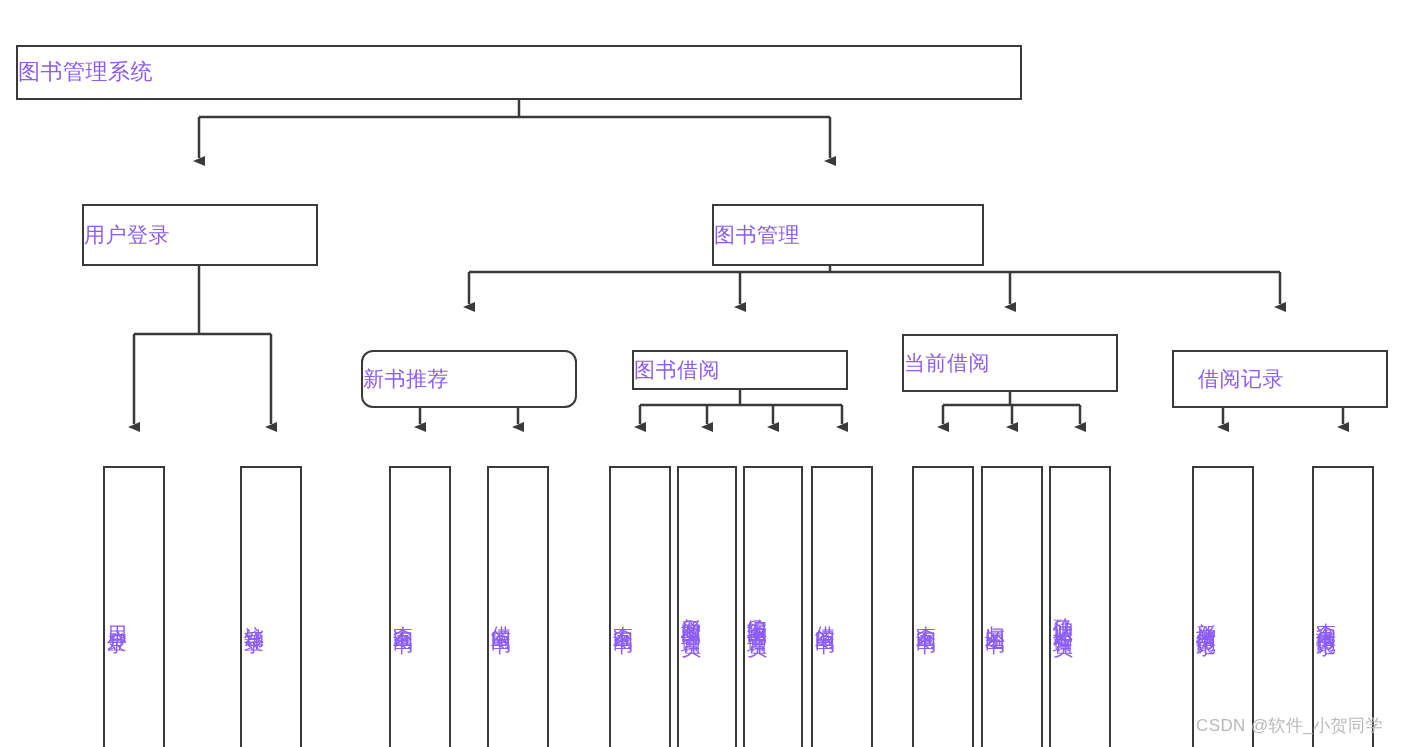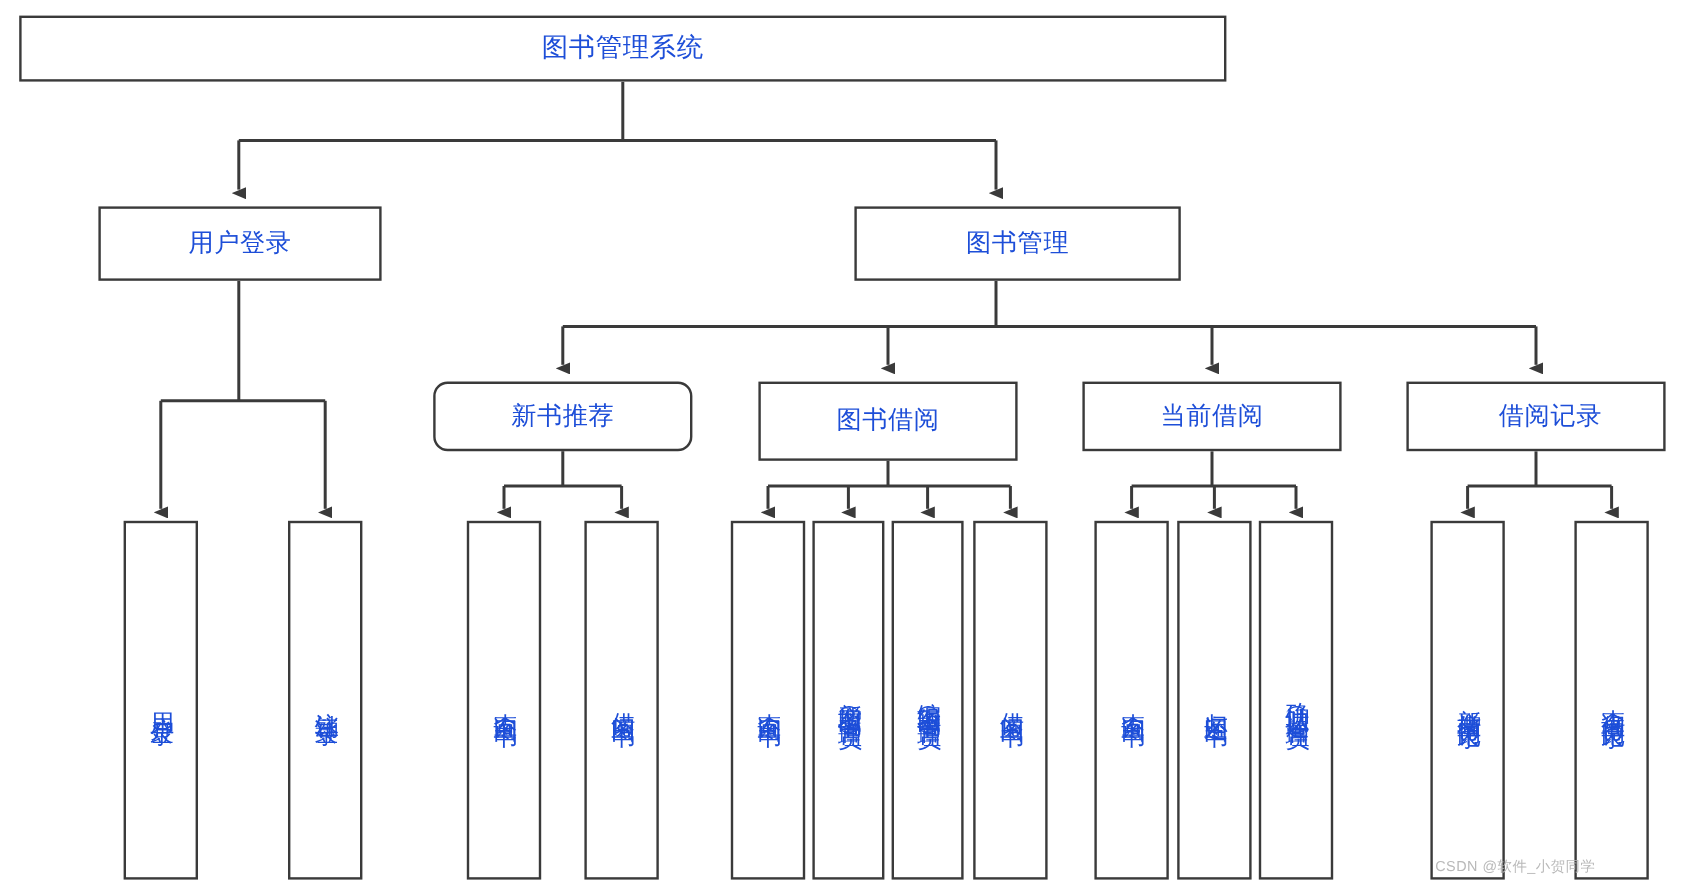--- a/index.html
+++ b/index.html
@@ -25,23 +25,23 @@
     height: 747px;
     pointer-events: none;
   }
   .node {
     position: absolute;
     box-sizing: border-box;
     border: 2.5px solid #3a3a3a;
     background: #ffffff;
     display: flex;
     align-items: center;
-    justify-content: center;
-    color: #1d4ed8;
+    color: #8b5cf6;
     text-align: center;
+    margin-top: 32px;
   }
   .node.h {
     font-size: 21px;
     line-height: 1.2;
     letter-spacing: 0.5px;
   }
   .node.v {
     font-size: 20px;
     letter-spacing: 1px;
   }
@@ -51,21 +51,21 @@
     white-space: nowrap;
     line-height: 1.18;
     letter-spacing: 3px;
   }
   .node.root {
     font-size: 22px;
   }
   .watermark {
     position: absolute;
     color: #b9b9b9;
-    font-size: 12px;
+    font-size: 17px;
     white-space: nowrap;
     letter-spacing: 0.4px;
     font-family: "Liberation Sans", "DejaVu Sans", sans-serif;
   }
 </style>
 </head>
 <body>
 
 <div id="canvas">
 
@@ -126,24 +126,24 @@
   <div class="node h" style="left:82px; top:172px; width:236px; height:62px;">
     <span>用户登录</span>
   </div>
   <div class="node h" style="left:712px; top:172px; width:272px; height:62px;">
     <span>图书管理</span>
   </div>
 
   <div class="node h" style="left:361px; top:318px; width:216px; height:58px;border-radius:12px;">
     <span>新书推荐</span>
   </div>
-  <div class="node h" style="left:632px; top:318px; width:216px; height:66px;">
+  <div class="node h" style="left:632px; top:318px; width:216px; height:40px;">
     <span>图书借阅</span>
   </div>
-  <div class="node h" style="left:902px; top:318px; width:216px; height:58px;">
+  <div class="node h" style="left:902px; top:302px; width:216px; height:58px;">
     <span>当前借阅</span>
   </div>
   <div class="node h" style="left:1172px; top:318px; width:216px; height:58px;padding-left:24px;">
     <span>借阅记录</span>
   </div>
 
   <div class="node v" style="left:103px; top:434px; width:62px; height:299px;">
     <span class="vtext">用户登录</span>
   </div>
   <div class="node v" style="left:240px; top:434px; width:62px; height:299px;">

